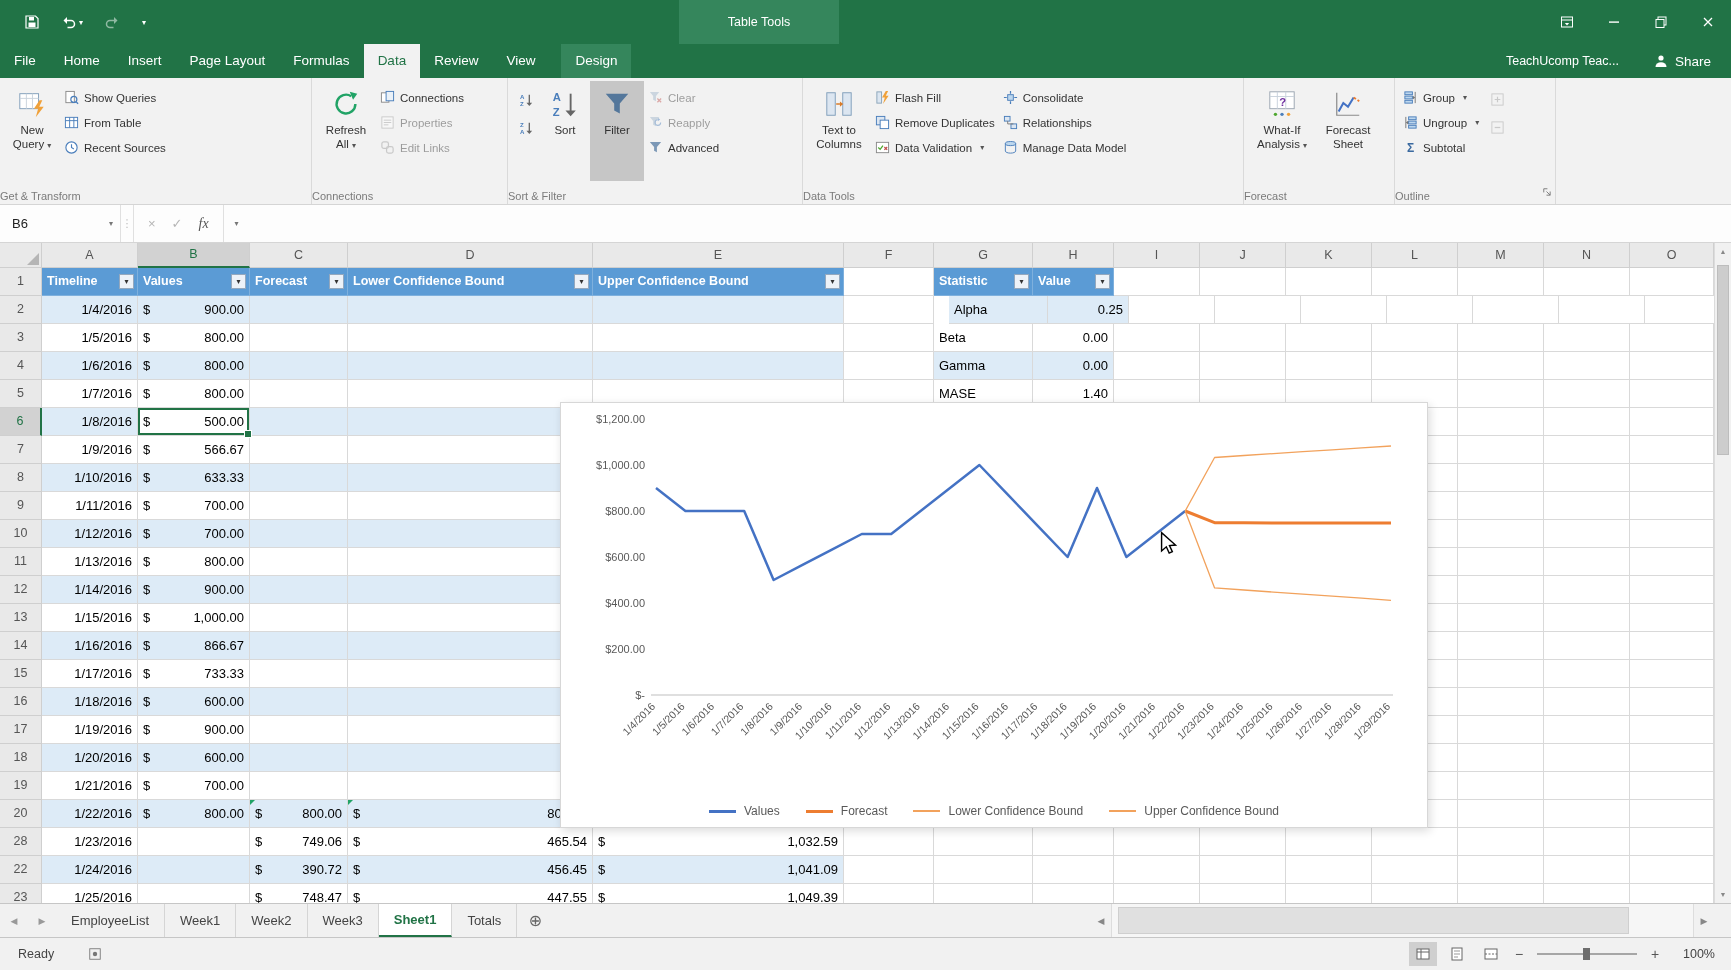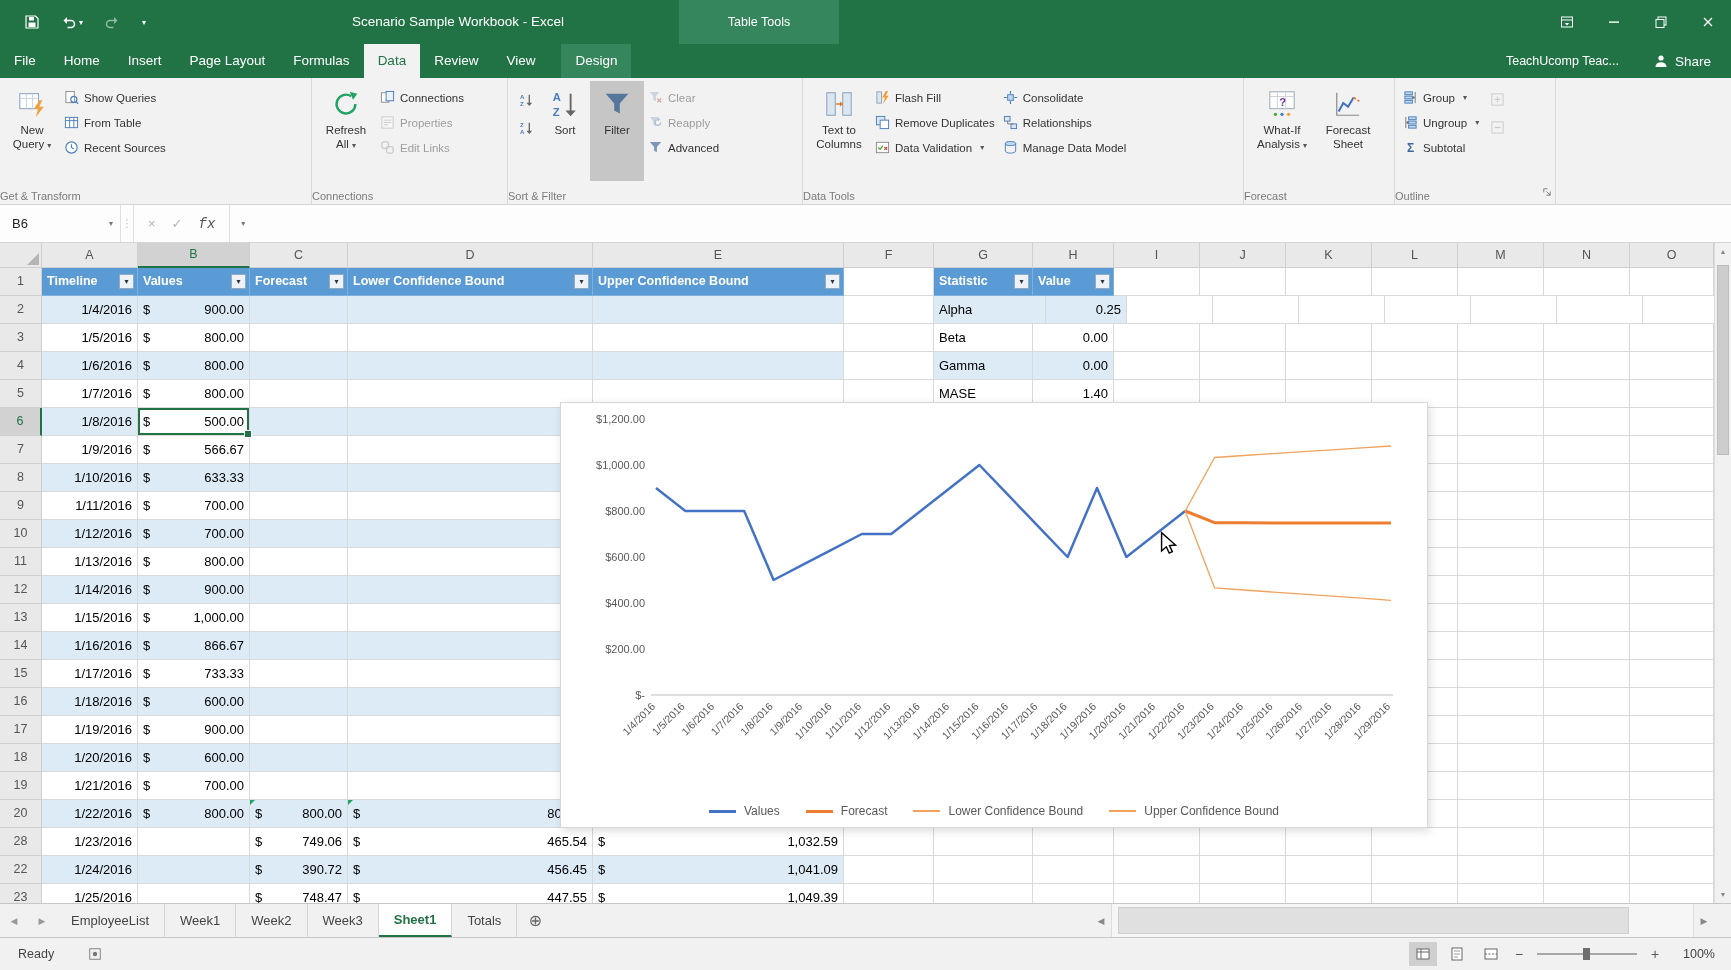--- a/index.html
+++ b/index.html
@@ -48,21 +48,21 @@
   .i16 { width:16px; height:16px; }
   .sigico { width:15px; text-align:center; color:#3b6aa0; font-size:12px; font-weight:bold; flex:none; }
 
   
   .fbar { height:38px; background:#fdfdfd; border-bottom:1px solid #d5d5d5; display:flex; align-items:stretch; }
   .namebox { width:120px; display:flex; align-items:center; justify-content:space-between; padding:0 7px 0 12px; font-size:13px; color:#222; }
   .nbcrt { font-size:8px; color:#777; }
   .fsep { width:14px; display:flex; align-items:center; justify-content:center; color:#c0c0c0; font-size:11px; border-right:1px solid #e0e0e0; border-left:1px solid #e0e0e0; }
   .fxbtns { display:flex; align-items:center; gap:16px; padding:0 14px; border-right:1px solid #e0e0e0; }
   .fxcancel,.fxenter { color:#b5b5b5; font-size:13px; }
-  .fx { font-family:Liberation Mono, monospace; font-style:italic; font-size:14px; color:#555; }
+  .fx { font-family:Liberation Serif, serif; font-style:italic; font-size:14px; color:#555; }
   .fvalue { flex:1; display:flex; align-items:center; padding-left:9px; font-size:13px; color:#111; }
   .fcrt { width:26px; display:flex; align-items:center; justify-content:center; color:#777; font-size:8px; }
 
   
   .gridwrap { position:relative; height:660px; background:#fff; overflow:hidden; }
   #col-headers { display:flex; height:25px; }
   .corner { width:42px; position:relative; background:#e9e9e9; border-right:1px solid #cfcfcf; border-bottom:1px solid #cfcfcf; flex:none; }
   .corner-tri { position:absolute; right:2px; bottom:2px; width:0; height:0; border-left:12px solid transparent; border-bottom:12px solid #b5b5b5; }
   .colhdr { background:#e9e9e9; border-right:1px solid #cfcfcf; border-bottom:1px solid #cfcfcf; color:#555; font-size:12.5px; text-align:center; line-height:24px; flex:none; }
   .colhdr.sel { background:#d2d2d2; color:#217346; border-bottom:2px solid #217346; line-height:22px; }
@@ -141,21 +141,20 @@
       <div class="qbtn dim">
         <svg class="i16" viewBox="0 0 16 16">
             <path d="M12 6.5H6a3.5 3.5 0 0 0 0 7h3.5" fill="none" stroke="#fff" stroke-width="1.5"></path>
             <path d="M10 3l3.5 3.5L10 10z" fill="#fff"></path>
           </svg>
       </div>
       <div class="qbtn narrow">
         <span class="qcrt">▾</span>
       </div>
     </div>
-    <div class="wtitle">Scenario Sample Workbook - Excel</div>
     <div class="ctxgroup">Table Tools</div>
     <div class="winbtns">
       <div class="winbtn">
         <svg class="i16" viewBox="0 0 16 16">
             <rect x="2.5" y="3" width="11" height="10" fill="none" stroke="#fff"></rect>
             <path d="M2.5 6h11" stroke="#fff"></path>
             <path d="M8 11.5 5.8 9h4.4z" fill="#fff"></path>
           </svg>
       </div>
       <div class="winbtn">
@@ -579,21 +578,21 @@
           <div class="rowhdr">2</div>
           <div class="gcell date band" style="width: 96px;">1/4/2016</div>
           <div class="gcell acct band" style="width: 112px;">
             <span>$</span>
             <span>900.00</span>
           </div>
           <div class="gcell acct band" style="width: 98px;"></div>
           <div class="gcell acct band" style="width: 245px;"></div>
           <div class="gcell acct band" style="width: 251px;"></div>
           <div class="gcell" style="width: 90px;"></div>
-          <div class="gcell stat band" style="width: 112px;">Alpha</div>
+          <div class="gcell stat band" style="width: 99px; margin-left: 15px;">Alpha</div>
           <div class="gcell statv band" style="width: 81px;">0.25</div>
           <div class="gcell" style="width: 86px;"></div>
           <div class="gcell" style="width: 86px;"></div>
           <div class="gcell" style="width: 86px;"></div>
           <div class="gcell" style="width: 86px;"></div>
           <div class="gcell" style="width: 86px;"></div>
           <div class="gcell" style="width: 86px;"></div>
           <div class="gcell" style="width: 84px;"></div>
         </div>
         <div class="grow">

